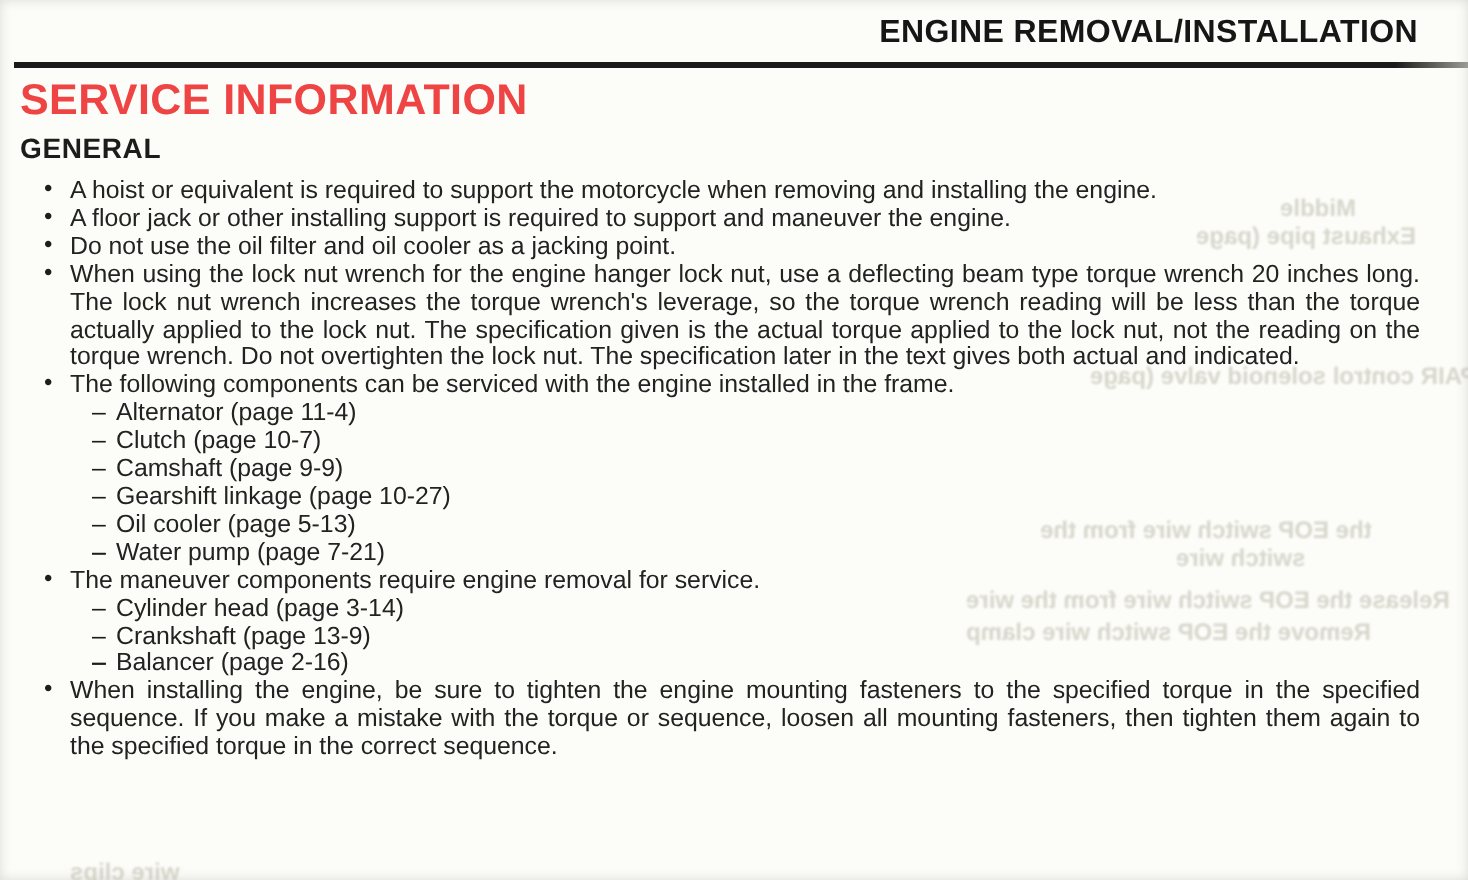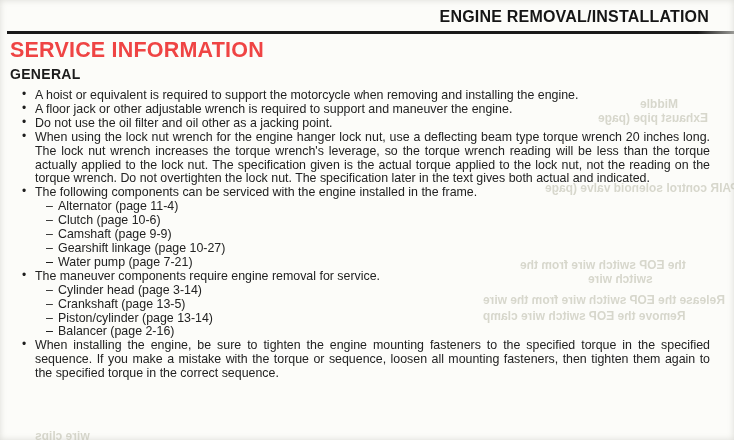--- a/index.html
+++ b/index.html
@@ -60,75 +60,75 @@
 
   <h2 class="subsection-title">GENERAL</h2>
 
   <div class="content" id="content">
       <div class="b-row">
         <span class="b-mark">•</span>
         <div class="b-text">A hoist or equivalent is required to support the motorcycle when removing and installing the engine.</div>
       </div>
       <div class="b-row">
         <span class="b-mark">•</span>
-        <div class="b-text">A floor jack or other adjustable wrench is required to support and maneuver the engine.</div>
+        <div class="b-text">A floor jack or other installing support is required to support and maneuver the engine.</div>
       </div>
       <div class="b-row">
         <span class="b-mark">•</span>
-        <div class="b-text">Do not use the oil filter and oil other as a jacking point.</div>
+        <div class="b-text">Do not use the oil filter and oil cooler as a jacking point.</div>
       </div>
       <div class="b-row just">
         <span class="b-mark">•</span>
         <div class="b-text">When using the lock nut wrench for the engine hanger lock nut, use a deflecting beam type torque wrench 20 inches long. The lock nut wrench increases the torque wrench's leverage, so the torque wrench reading will be less than the torque actually applied to the lock nut. The specification given is the actual torque applied to the lock nut, not the reading on the torque wrench. Do not overtighten the lock nut. The specification later in the text gives both actual and indicated.</div>
       </div>
       <div class="b-row">
         <span class="b-mark">•</span>
         <div class="b-text">The following components can be serviced with the engine installed in the frame.</div>
       </div>
       <div class="s-row">
         <span class="s-mark">–</span>
         <div class="s-text">Alternator (page 11-4)</div>
       </div>
       <div class="s-row">
         <span class="s-mark">–</span>
-        <div class="s-text">Clutch (page 10-6)</div>
+        <div class="s-text">Clutch (page 10-7)</div>
       </div>
       <div class="s-row">
         <span class="s-mark">–</span>
         <div class="s-text">Camshaft (page 9-9)</div>
       </div>
       <div class="s-row">
         <span class="s-mark">–</span>
         <div class="s-text">Gearshift linkage (page 10-27)</div>
       </div>
       <div class="s-row">
         <span class="s-mark">–</span>
+        <div class="s-text">Oil cooler (page 5-13)</div>
       </div>
       <div class="s-row">
         <span class="s-mark">–</span>
       </div>
       <div class="s-row">
         <span class="s-mark">–</span>
         <div class="s-text">Water pump (page 7-21)</div>
       </div>
       <div class="b-row">
         <span class="b-mark">•</span>
         <div class="b-text">The maneuver components require engine removal for service.</div>
       </div>
       <div class="s-row">
         <span class="s-mark">–</span>
         <div class="s-text">Cylinder head (page 3-14)</div>
       </div>
       <div class="s-row">
         <span class="s-mark">–</span>
-        <div class="s-text">Crankshaft (page 13-5)</div>
+        <div class="s-text">Crankshaft (page 13-9)</div>
       </div>
       <div class="s-row">
         <span class="s-mark">–</span>
-        <div class="s-text">Piston/cylinder (page 13-14)</div>
       </div>
       <div class="s-row">
         <span class="s-mark">–</span>
       </div>
       <div class="s-row">
         <span class="s-mark">–</span>
         <div class="s-text">Balancer (page 2-16)</div>
       </div>
       <div class="b-row just">
         <span class="b-mark">•</span>

